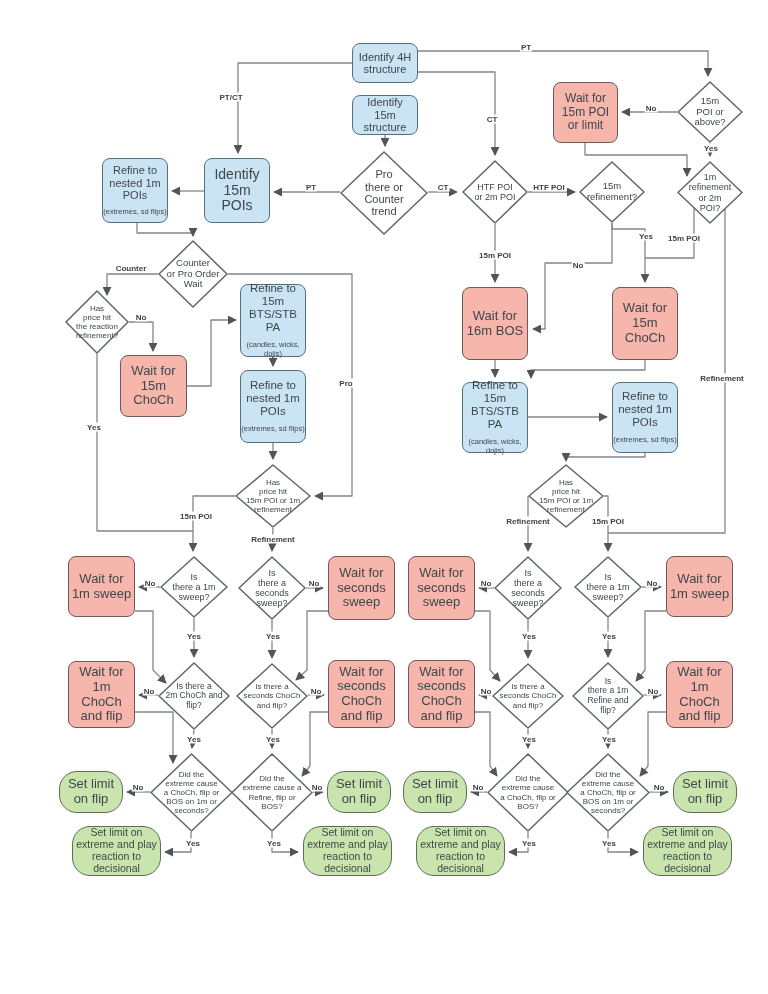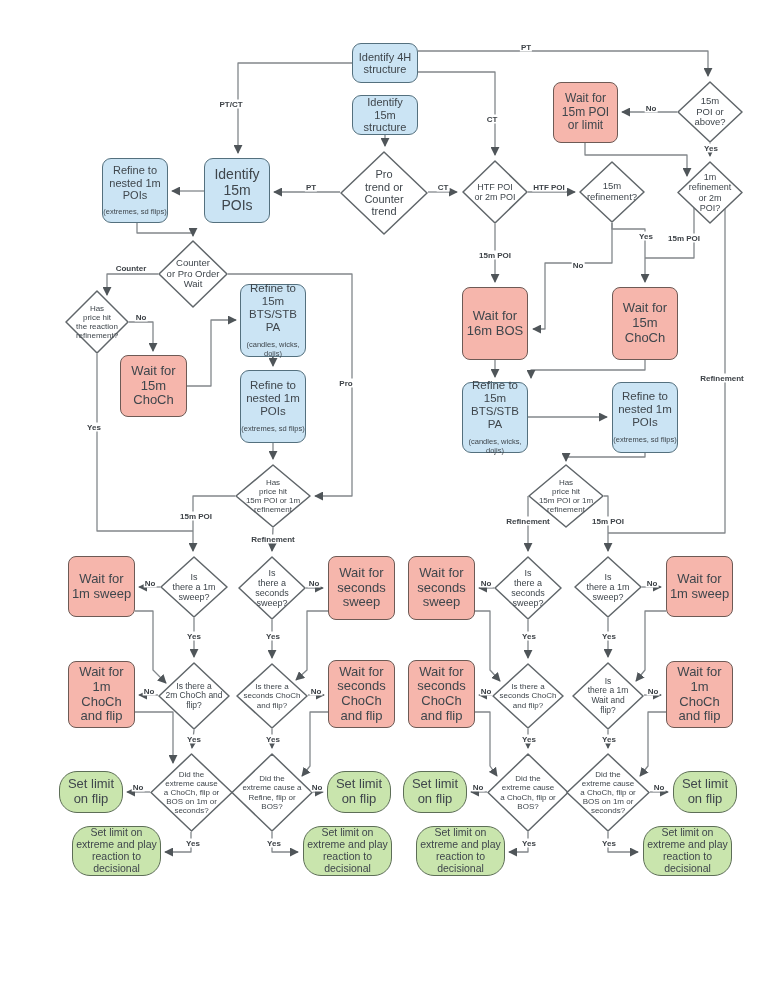--- a/index.html
+++ b/index.html
@@ -8,21 +8,21 @@
     font-family:"Liberation Sans","DejaVu Sans",sans-serif;
   }
   svg.edges{position:absolute;left:0;top:0;z-index:0;}
   .node{
     position:absolute;box-sizing:border-box;display:flex;flex-direction:column;
     align-items:center;justify-content:center;text-align:center;
     color:#3f464c;line-height:1.13;z-index:1;
   }
   .process{border:1.6px solid #555;border-radius:8px;}
   .terminal{border:1.6px solid #555;border-radius:18px;}
-  .blue{background:var(--blue-fill,#cbe4f4);border-color:var(--blue-stroke,#54707e);border-radius:9px;}
+  .blue{background:var(--blue-fill,#cbe4f4);border-color:var(--blue-stroke,#54707e);}
   .red{background:var(--red-fill,#f6b6ac);border-color:var(--red-stroke,#6d5a55);justify-content:center;}
   .green{background:var(--green-fill,#c9e5ad);border-color:var(--green-stroke,#5d6e57);}
   .decision{background:transparent;border:none;}
   .decision > svg{position:absolute;left:0;top:0;}
   .txt{position:relative;z-index:1;}
   .line{display:block;}
   .sub{display:block;font-size:7.5px;line-height:1.25;margin-top:6px;}
   .edge-label{
     position:absolute;transform:translate(-50%,-50%);
     font-size:8px;font-weight:bold;color:var(--label-text,#3d4247);
@@ -116,21 +116,21 @@
         <span class="line">15m</span>
         <span class="line">structure</span>
       </div>
     </div>
     <div class="node decision" style="left: 340px; top: 151px; width: 88px; height: 84px; font-size: 11px;">
       <svg width="88" height="84">
         <polygon points="44,1 87,42 44,83 1,42" fill="#ffffff" stroke="#60666a" stroke-width="1.5" stroke-linejoin="round"></polygon>
       </svg>
       <div class="txt">
         <span class="line">Pro</span>
-        <span class="line">trend or</span>
+        <span class="line">there or</span>
         <span class="line">Counter</span>
         <span class="line">trend</span>
       </div>
     </div>
     <div class="node process blue" style="left: 204px; top: 158px; width: 66px; height: 65px; font-size: 14px;">
       <div class="txt">
         <span class="line">Identify</span>
         <span class="line">15m</span>
         <span class="line">POIs</span>
       </div>
@@ -482,21 +482,21 @@
         <span class="line">1m sweep</span>
       </div>
     </div>
     <div class="node decision" style="left: 572px; top: 662px; width: 72px; height: 68px; font-size: 8.5px;">
       <svg width="72" height="68">
         <polygon points="36,1 71,34 36,67 1,34" fill="#ffffff" stroke="#60666a" stroke-width="1.5" stroke-linejoin="round"></polygon>
       </svg>
       <div class="txt">
         <span class="line">Is</span>
         <span class="line">there a 1m</span>
-        <span class="line">Wait and</span>
+        <span class="line">Refine and</span>
         <span class="line">flip?</span>
       </div>
     </div>
     <div class="node process red" style="left: 666px; top: 661px; width: 67px; height: 67px; font-size: 13px;">
       <div class="txt">
         <span class="line">Wait for</span>
         <span class="line">1m</span>
         <span class="line">ChoCh</span>
         <span class="line">and flip</span>
       </div>
@@ -520,21 +520,21 @@
       </div>
     </div>
     <div class="node terminal green" style="left: 643px; top: 826px; width: 89px; height: 50px; font-size: 10.5px;">
       <div class="txt">
         <span class="line">Set limit on</span>
         <span class="line">extreme and play</span>
         <span class="line">reaction to</span>
         <span class="line">decisional</span>
       </div>
     </div>
-    <div class="edge-label" style="left: 231px; top: 104px;">PT/CT</div>
+    <div class="edge-label" style="left: 231px; top: 97px;">PT/CT</div>
     <div class="edge-label" style="left: 526px; top: 47px;">PT</div>
     <div class="edge-label" style="left: 492px; top: 119px;">CT</div>
     <div class="edge-label" style="left: 311px; top: 187px;">PT</div>
     <div class="edge-label" style="left: 443px; top: 187px;">CT</div>
     <div class="edge-label" style="left: 549px; top: 187px;">HTF POI</div>
     <div class="edge-label" style="left: 495px; top: 255px;">15m POI</div>
     <div class="edge-label" style="left: 651px; top: 108px;">No</div>
     <div class="edge-label" style="left: 711px; top: 148px;">Yes</div>
     <div class="edge-label" style="left: 646px; top: 236px;">Yes</div>
     <div class="edge-label" style="left: 578px; top: 265px;">No</div>

